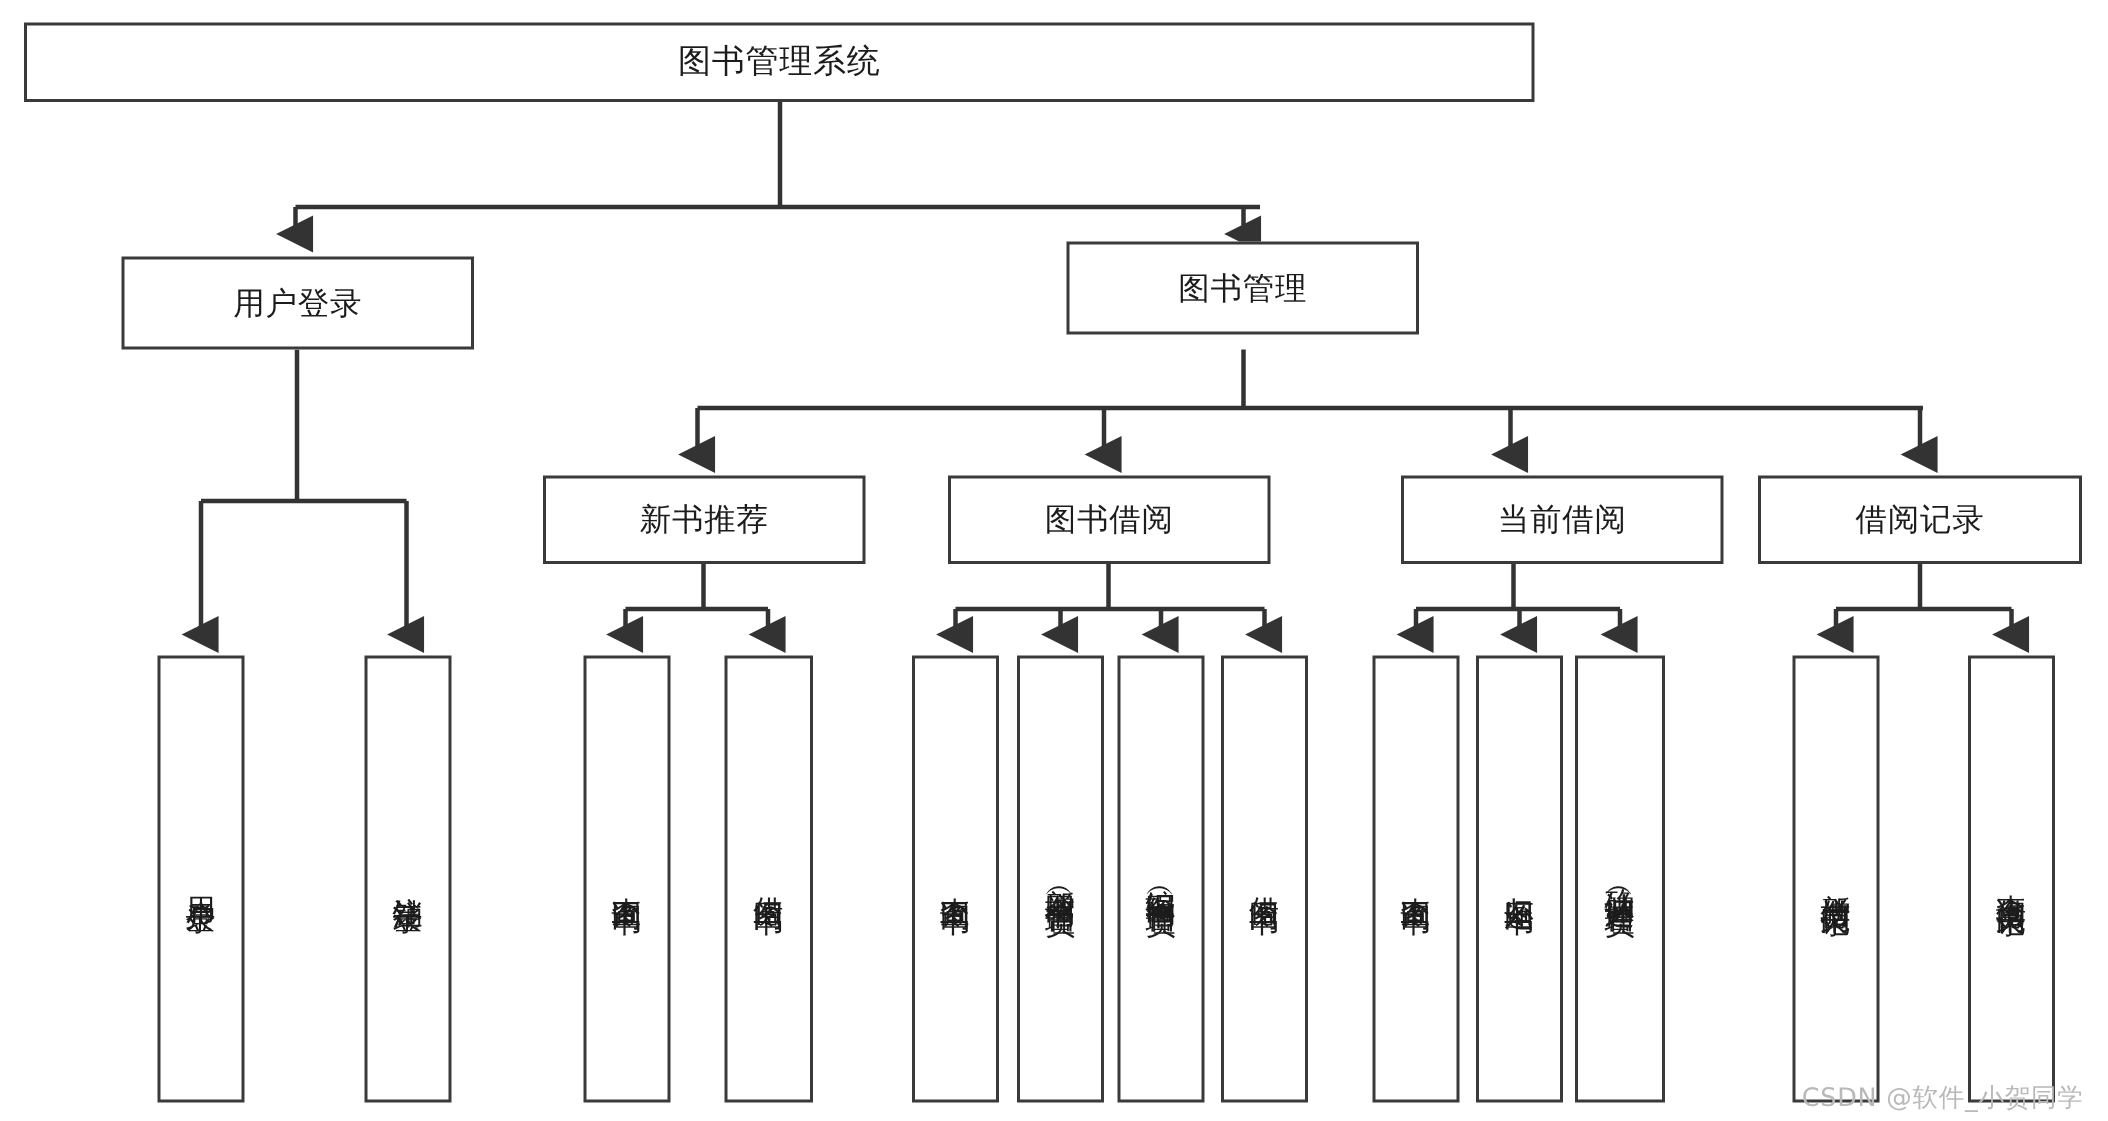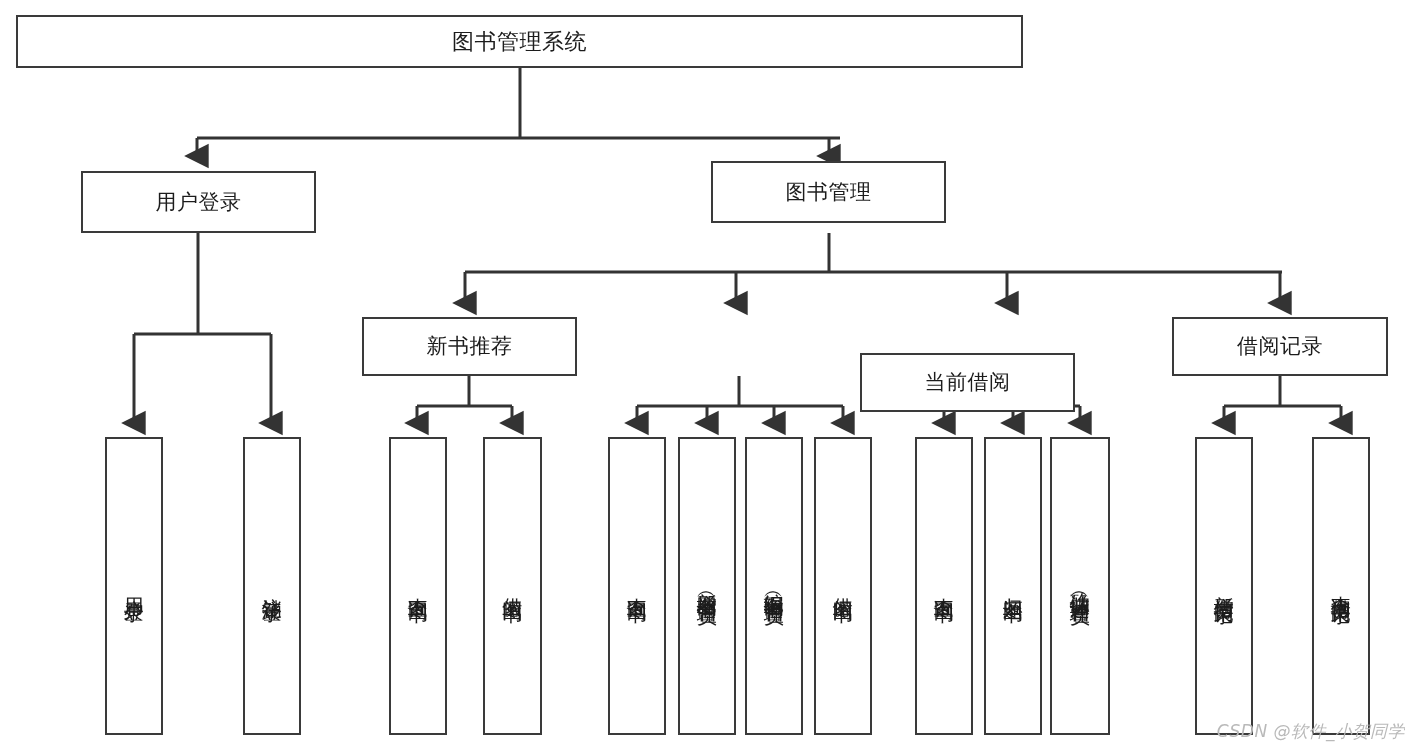--- a/index.html
+++ b/index.html
@@ -57,28 +57,27 @@
     text-orientation: upright;
     font-size: 20px;
     line-height: 1.22;
     letter-spacing: 2px;
     white-space: normal;
     text-align: center;
     max-height: 100%;
   }
   #watermark {
     position: absolute;
-    right: 0;
+    right: 16px;
     bottom: 4px;
     font-size: 17px;
     color: #b9b9b9;
     letter-spacing: 0.5px;
     z-index: 5;
     white-space: nowrap;
-    font-style: italic;
   }
 </style>
 </head>
 <body>
 
 <div id="diagram-root">
 
   <svg id="connector-layer" viewBox="0 0 1405 747" width="1405" height="747" xmlns="http://www.w3.org/2000/svg">
     <defs>
       <marker id="arrowhead" markerWidth="9" markerHeight="9" refX="4.5" refY="4.3" orient="auto" markerUnits="strokeWidth">
@@ -150,22 +149,25 @@
   </div>
 
   <div class="node level-2" style="left:711px; top:161px; width:235px; height:62px;">
     <span class="node-label">图书管理</span>
   </div>
 
   <div class="node level-3" style="left:362px; top:317px; width:215px; height:59px;align-items:center;">
     <span class="node-label">新书推荐</span>
   </div>
 
-
-  <div class="node level-3" style="left:860px; top:317px; width:215px; height:59px;margin-top:36px;">
+  <div class="node level-3" style="left:632px; top:317px; width:215px; height:59px;">
+    <span class="node-label">图书借阅</span>
+  </div>
+
+  <div class="node level-3" style="left:934px; top:317px; width:215px; height:59px;">
     <span class="node-label">当前借阅</span>
   </div>
 
   <div class="node level-3" style="left:1172px; top:317px; width:216px; height:59px;text-align:right;">
     <span class="node-label">借阅记录</span>
   </div>
 
   <div class="node leaf" style="left:105px; top:437px; width:58px; height:298px;">
     <span class="node-label">用户登录</span>
   </div>

